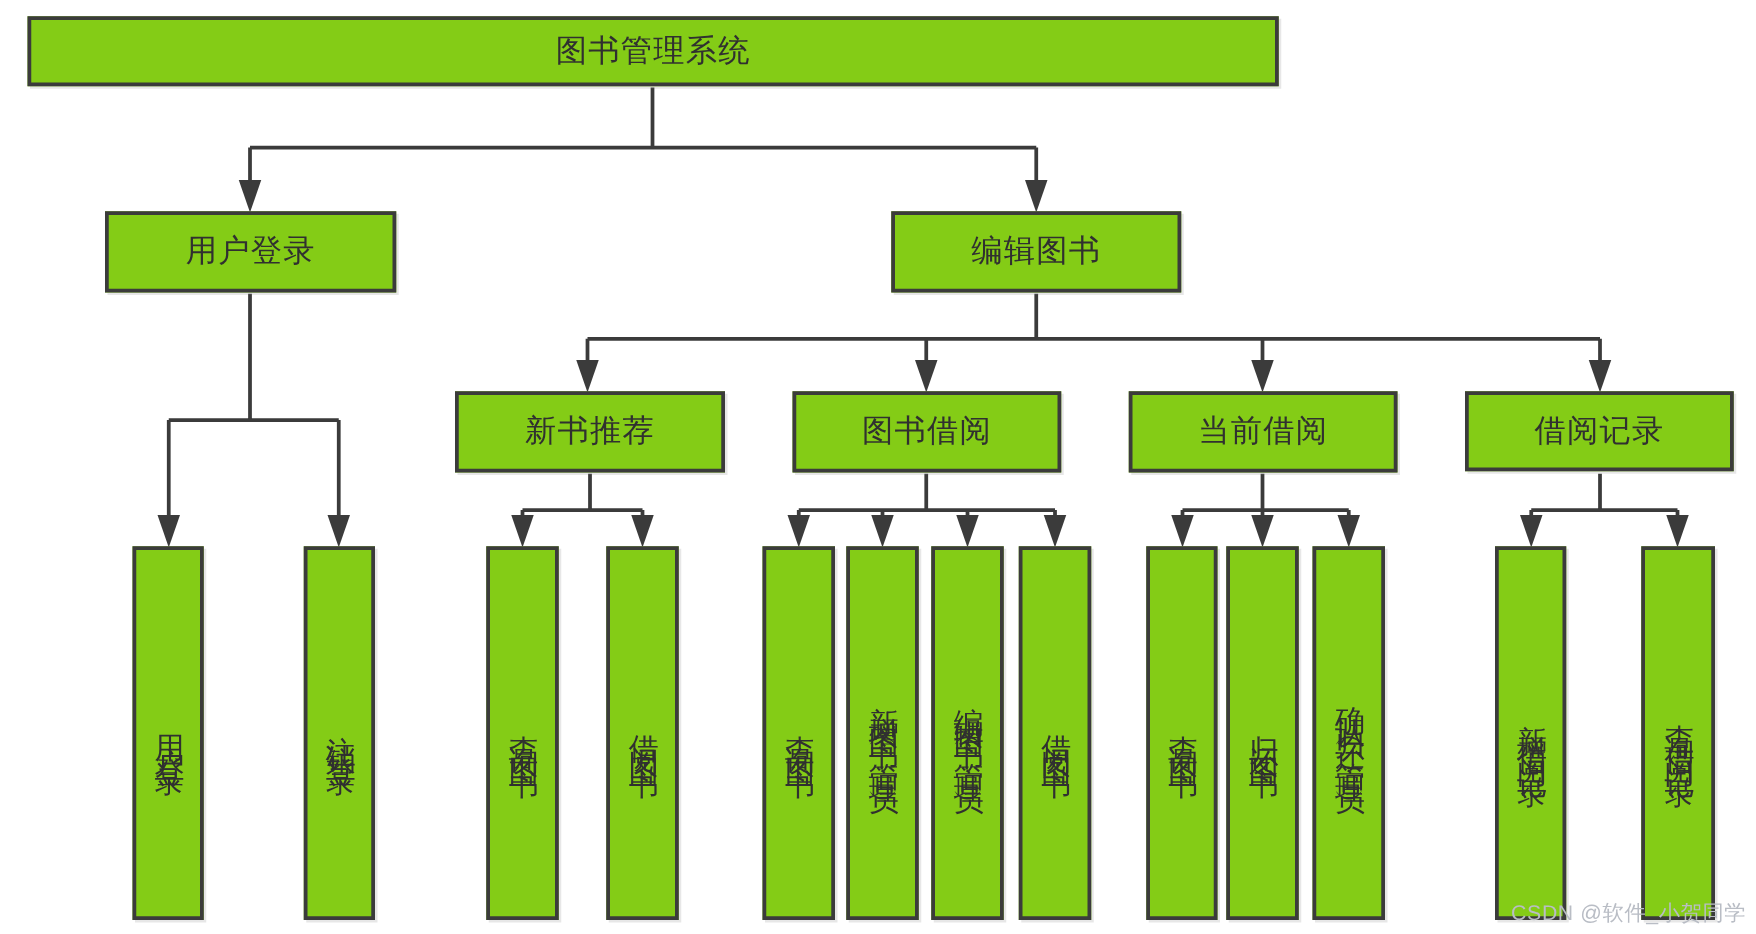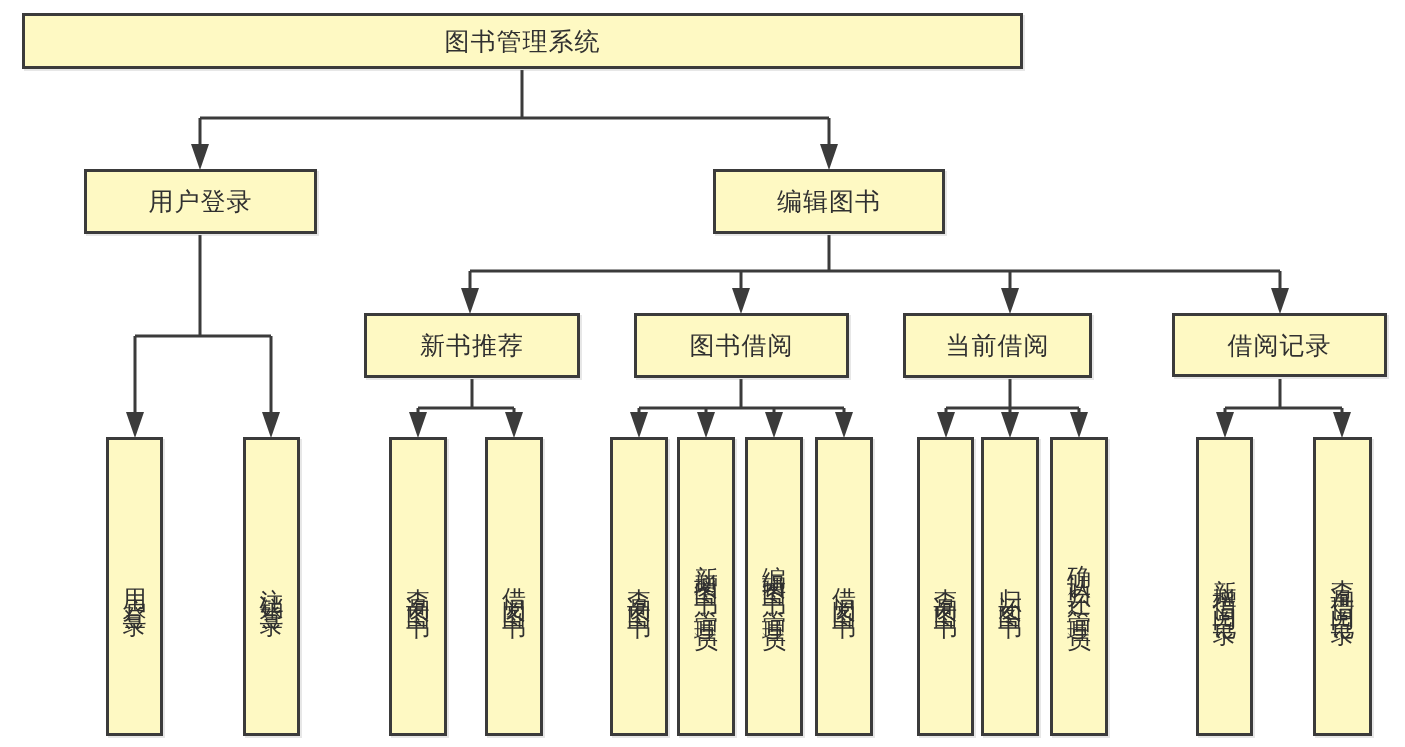--- a/index.html
+++ b/index.html
@@ -17,21 +17,21 @@
     color:var(--text);
     overflow:hidden;
   }
   .wires{position:absolute;left:0;top:0;width:1405px;height:747px;color:var(--line);}
   .wires path{stroke:currentColor;stroke-width:3;fill:none;}
   .wires polygon{fill:currentColor;stroke:none;}
   .node{
     position:absolute;
     box-sizing:border-box;
     border:3px solid var(--line);
-    background:#fef9c3;
+    background:#84cc16;
     display:flex;align-items:center;justify-content:center;
     font-size:25px;letter-spacing:1px;line-height:1;
     box-shadow:2px 2px 0 rgba(120,120,120,.18);
     white-space:nowrap;
   }
   .leaf{
     writing-mode:vertical-rl;
     text-orientation:mixed;
     font-size:24px;
     letter-spacing:9px;
@@ -39,21 +39,21 @@
     white-space:normal;
   }
   
   .n-root     {left:22px;  top:13px;  width:1001px;height:56px;}
   
   .n-userlogin{left:84px;  top:169px; width:233px; height:65px;}
   .n-bookmgmt {left:713px; top:169px; width:232px; height:65px;}
   
   .n-newrec   {left:364px; top:313px; width:216px; height:65px;}
   .n-borrow   {left:634px; top:313px; width:215px; height:65px;}
-  .n-current  {left:903px; top:313px; width:189px; height:65px;}
+  .n-current  {left:903px; top:313px; width:215px; height:65px;}
   .n-records  {left:1172px;top:313px; width:215px; height:64px;}
   
   .l1 {left:106px; top:437px; width:57px; height:299px;}
   .l2 {left:243px; top:437px; width:57px; height:299px;}
   .l3 {left:389px; top:437px; width:58px; height:299px;}
   .l4 {left:485px; top:437px; width:58px; height:299px;}
   .l5 {left:610px; top:437px; width:58px; height:299px;}
   .l6 {left:677px; top:437px; width:58px; height:299px;}
   .l7 {left:745px; top:437px; width:58px; height:299px;}
   .l8 {left:815px; top:437px; width:58px; height:299px;}
@@ -136,13 +136,14 @@
   <div class="node leaf l5">查询图书</div>
   <div class="node leaf l6">新增图书（管理员）</div>
   <div class="node leaf l7">编辑图书（管理员）</div>
   <div class="node leaf l8">借阅图书</div>
   <div class="node leaf l9">查询图书</div>
   <div class="node leaf l10">归还图书</div>
   <div class="node leaf l11">确认归还（管理员）</div>
   <div class="node leaf l12">新增借阅记录</div>
   <div class="node leaf l13">查询借阅记录</div>
 
+  <div class="watermark">CSDN @软件_小贺同学</div>
 </div>
 
 </body></html>

